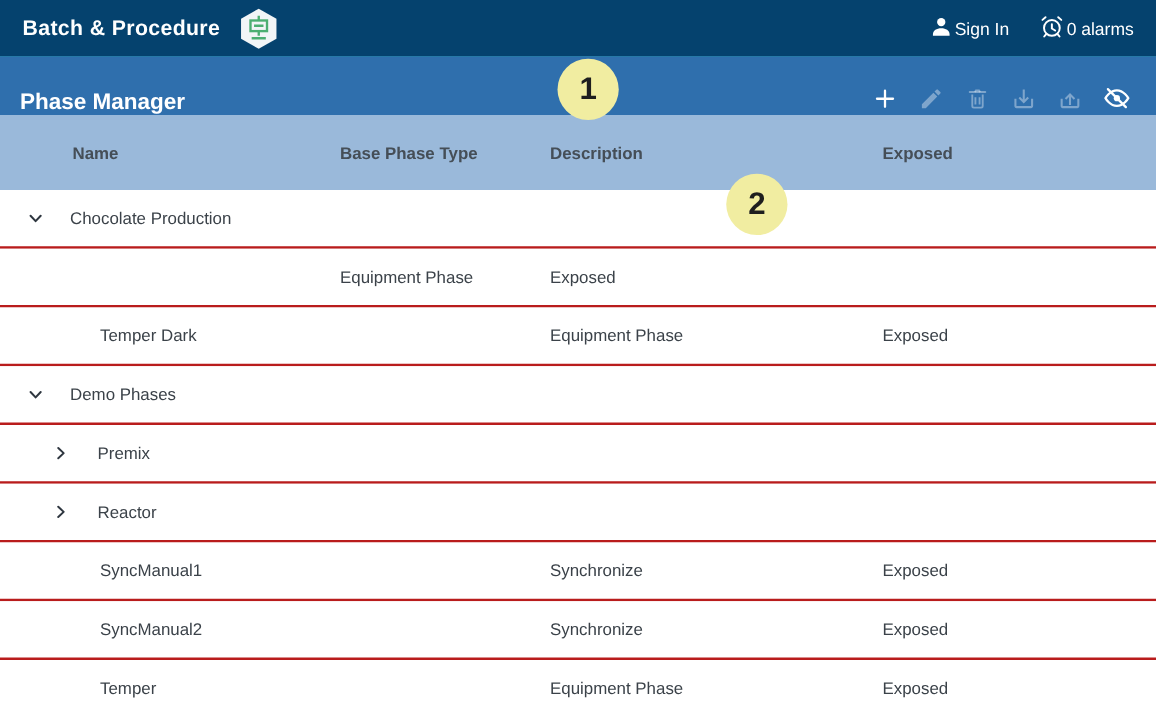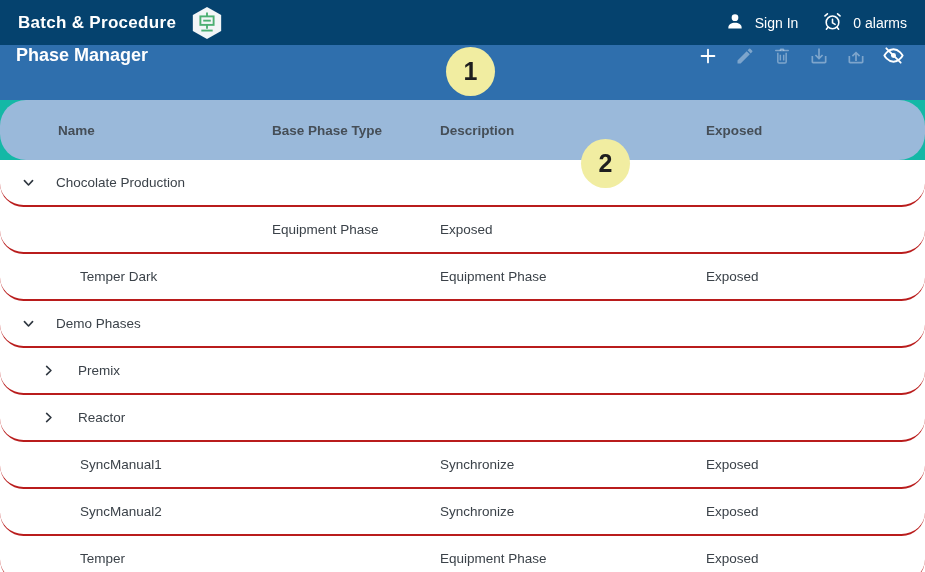--- a/index.html
+++ b/index.html
@@ -5,41 +5,41 @@
   * { margin:0; padding:0; box-sizing:border-box; }
   html,body { width:925px; height:572px; overflow:hidden; background:#fff;
     font-family:"Liberation Sans","DejaVu Sans",sans-serif; }
   .app { width:925px; height:572px; position:relative; overflow:hidden; background:#14b8a6; }
 
   
   .topbar { height:45px; background:#05426e; display:flex; align-items:center; padding:0 18px; }
   .topbar .app-title { color:#fff; font-size:17px; font-weight:600; letter-spacing:.3px; }
   .logo-hex { margin-left:14px; display:flex; align-items:center; }
   .topbar-right { margin-left:auto; display:flex; align-items:center; gap:10px; color:#fff; font-size:14px; }
-  .tb-item { display:flex; align-items:center; gap:10px; cursor:pointer;justify-content:center; }
+  .tb-item { display:flex; align-items:center; gap:1px; cursor:pointer;justify-content:center; }
   .tb-item + .tb-item { margin-left:14px; }
 
   
-  .toolbar { height:55px; background:#2f6fad; display:flex; align-items:flex-start; padding:0 6px 0 16px; position:relative; }
+  .toolbar { height:47px; background:#2f6fad; display:flex; align-items:flex-end; padding:0 6px 0 16px; position:relative; }
   .toolbar .page-title { color:#fff; font-size:18px; font-weight:700; }
   .tool-group { margin-left:auto; display:flex; align-items:center; gap:13px; margin-right:14px; }
   .icon-btn { width:24px; height:24px; display:flex; align-items:center; justify-content:center; cursor:pointer; background:none; border:none; padding:0; }
   .icon-btn.disabled { cursor:default; }
   .search-box { display:flex; align-items:center; width:192px; border-bottom:2px solid #152c44; padding:2px 0 3px 0; margin-right:4px; }
   .search-box input { flex:1; background:transparent; border:none; outline:none; color:#eaf1f8; font-size:14.5px; margin-left:9px; width:100px; font-family:inherit; }
   .search-box input::placeholder { color:#89a3bd; }
 
   
   .callout { position:absolute; width:49px; height:49px; border-radius:50%; background:#f1eda1;
     color:#1e1e1e; font-size:25px; font-weight:700; display:flex; align-items:center; justify-content:center; z-index:6; }
   .callout-1 { left:446px; top:47px; }
   .callout-2 { left:581px; top:139px; }
 
   
-  .grid-cols { display:grid; grid-template-columns:272px 168px 266px 1fr; align-items:center;border-radius:26px; }
+  .grid-cols { display:grid; grid-template-columns:272px 168px 266px 1fr; align-items:center; }
   .thead { height:60px; background:#9ab9da; color:#454e57; font-size:13.5px; font-weight:600; }
   .thead .th:first-child { padding-left:58px; }
   .tbody { background:#fff; }
   .trow { height:47px; border-bottom:2px solid #b91c1c; background:#fff; font-size:13.5px; color:#3b4249; cursor:pointer; }
   .name-cell { display:flex; align-items:center; height:100%; }
   .chev { width:16px; height:16px; display:flex; align-items:center; justify-content:center; flex:none; cursor:pointer; }
   .chev svg { transition:transform .1s; }
   .chev.down svg { transform:rotate(90deg); }
   .trow.lvl0 .chev { margin-left:20px; }
   .trow.lvl0 .name-label { margin-left:20px; }

